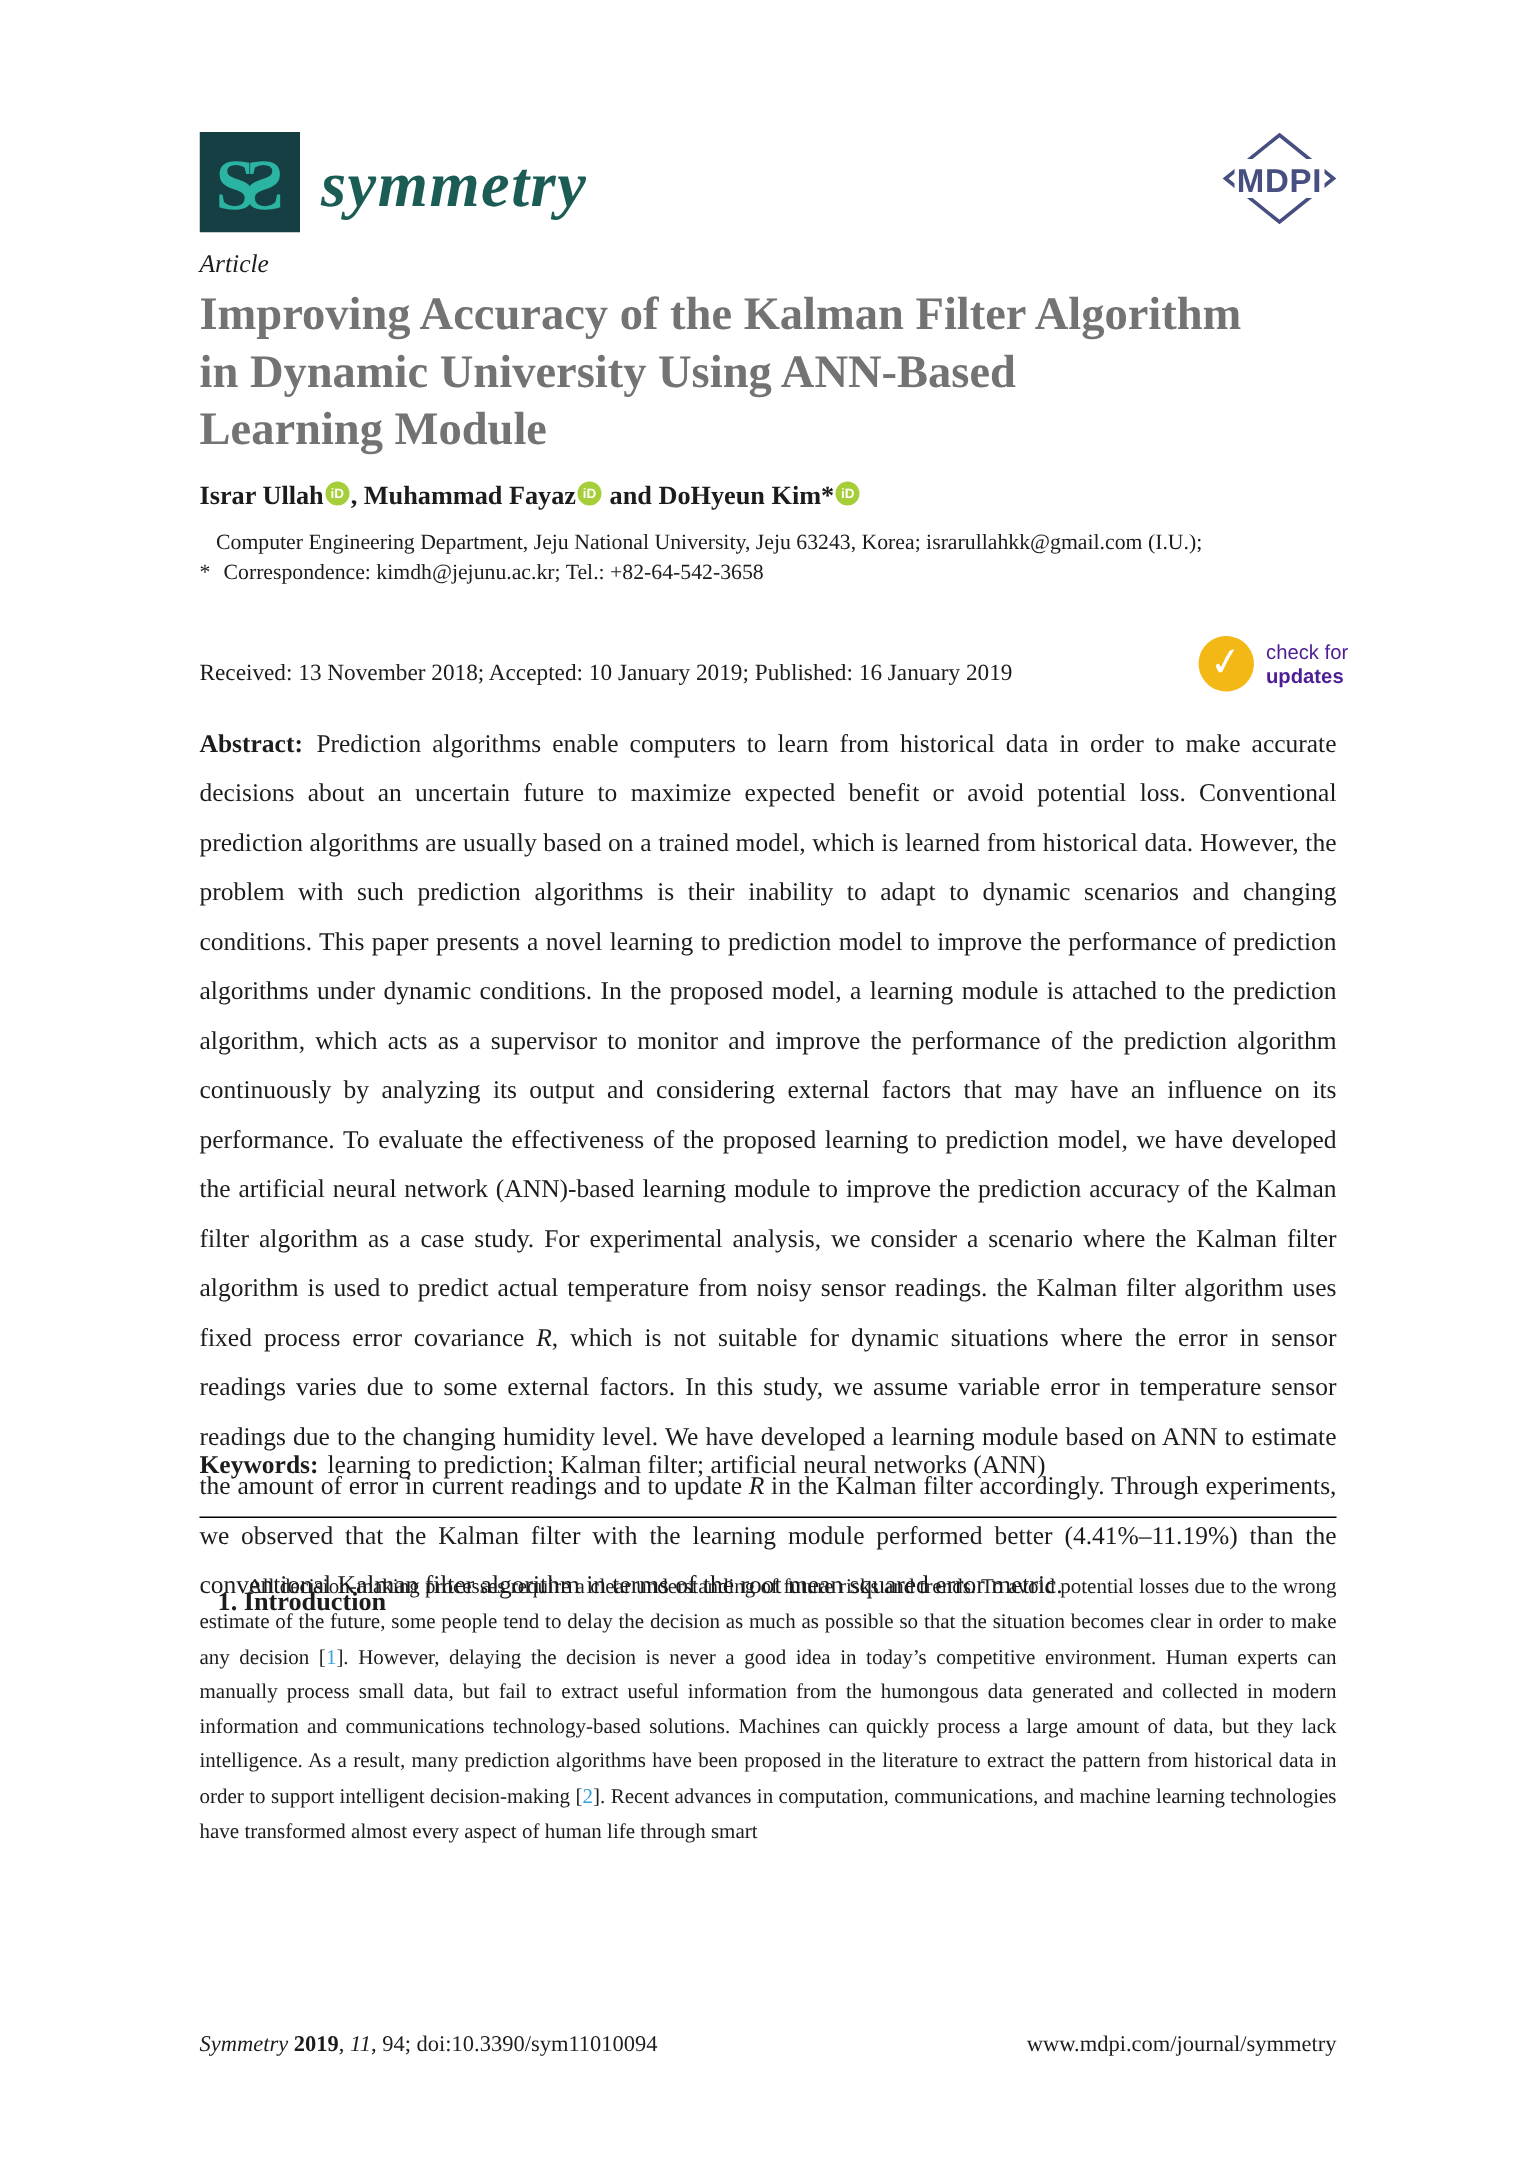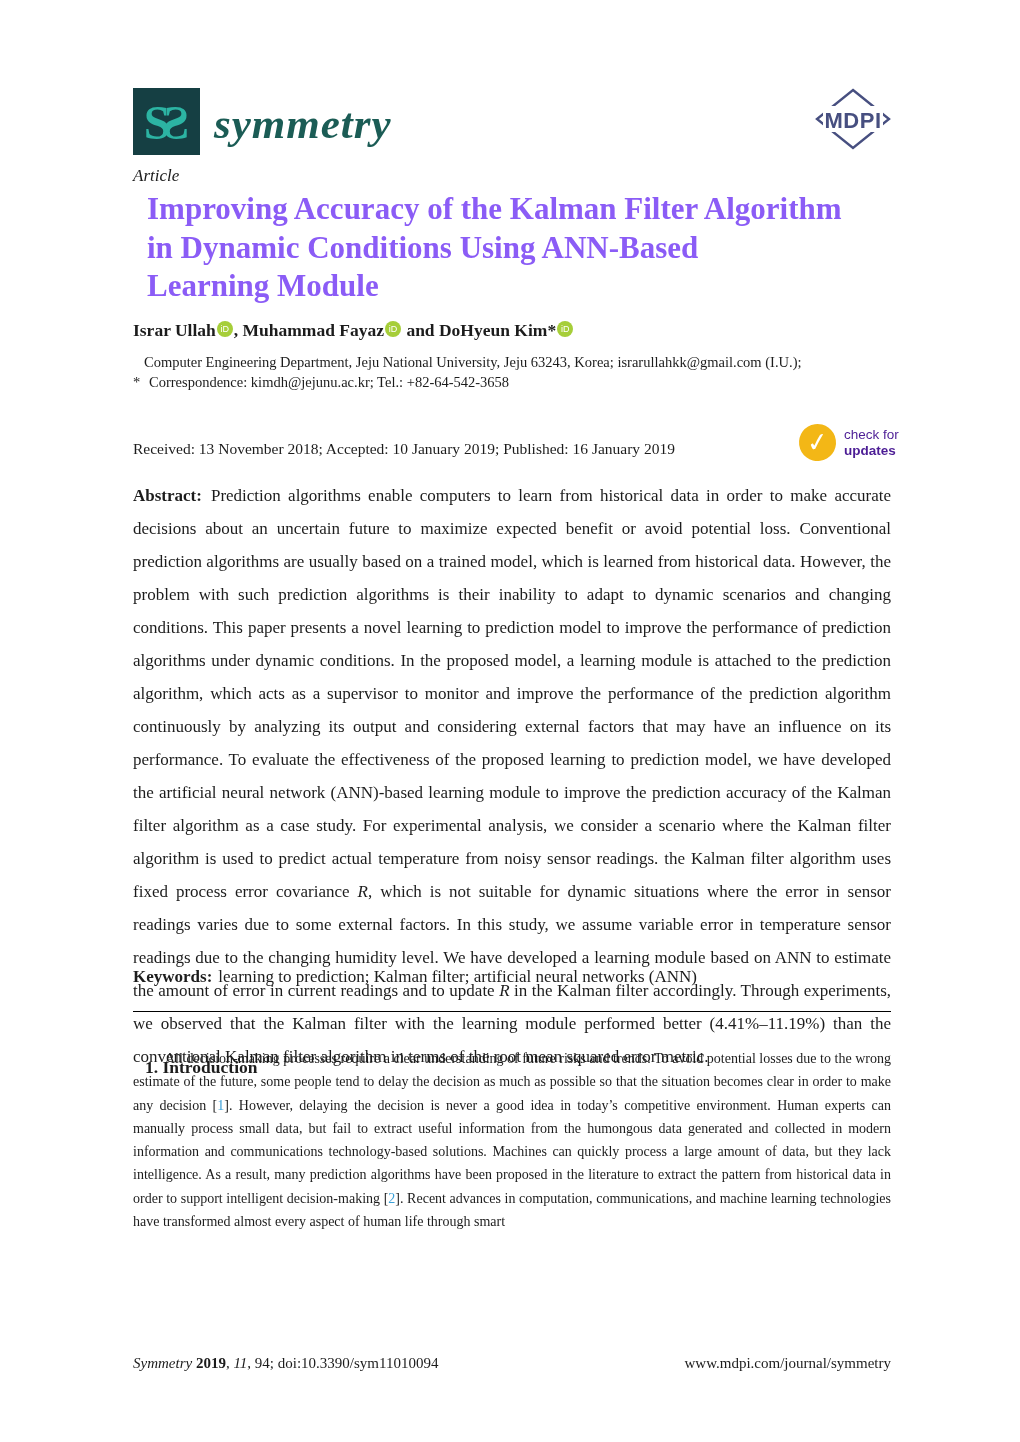--- a/index.html
+++ b/index.html
@@ -24,32 +24,32 @@
     font-style: italic; font-weight: 600; font-size: 43px;
     color: #1b5c55; letter-spacing: 1px; line-height: 66px;
   }
 
   
   .article-type {
     position: absolute; left: 133px; top: 166px;
     font-style: italic; font-size: 17px; text-align: right;
   }
   .title {
-    position: absolute; left: 147px; top: 190px; width: 765px;
+    position: absolute; left: 133px; top: 190px; width: 765px;
     margin: 0; font-size: 31px; font-weight: 700; line-height: 38.5px;
-    color: #8b5cf6;
+    color: #737373;
   }
   .authors {
     position: absolute; left: 133px; top: 320px; width: 760px;
     font-size: 17.5px; font-weight: 700;
   }
   .orcid {
     display: inline-block; width: 16px; height: 16px; border-radius: 50%;
     background: #a6ce39; color: #fff;
-    font-family: "Liberation Sans", sans-serif; font-weight: 400;
+    font-family: "Liberation Sans", sans-serif; font-weight: 700;
     font-size: 9px; line-height: 16px; text-align: center;
     vertical-align: 4px; margin: 0 1px;
   }
   .affiliation {
     position: absolute; left: 133px; top: 353px; width: 765px;
     font-size: 14.5px; line-height: 19.5px;
   }
   .affil-lines { padding-left: 11px; }
   .correspondence { display: flex; }
   .corr-marker { width: 11px; flex: none; }
@@ -139,21 +139,21 @@
         <rect x="8" y="18" width="60" height="26" fill="#ffffff"></rect>
         <text x="38" y="40" text-anchor="middle" font-family="Liberation Sans, sans-serif" font-weight="700" font-size="22" fill="#474f80" letter-spacing="0.5">MDPI</text>
       </svg>
     </div>
   </div>
 
   <div class="article-type">Article</div>
 
   <h1 class="title">
     <div>Improving Accuracy of the Kalman Filter Algorithm</div>
-    <div>in Dynamic Conditions Using ANN-Based</div>
+    <div>in Dynamic University Using ANN-Based</div>
     <div>Learning Module</div>
   </h1>
 
   <div class="authors">
     <span>Israr Ullah</span><span class="orcid">iD</span><span>, </span><span>Muhammad Fayaz</span><span class="orcid">iD</span><span> and </span><span>DoHyeun Kim*</span><span class="orcid">iD</span>
   </div>
 
   <div class="affiliation">
     <div class="affil-lines">
       <div>Computer Engineering Department, Jeju National University, Jeju 63243, Korea; israrullahkk@gmail.com (I.U.);</div>

